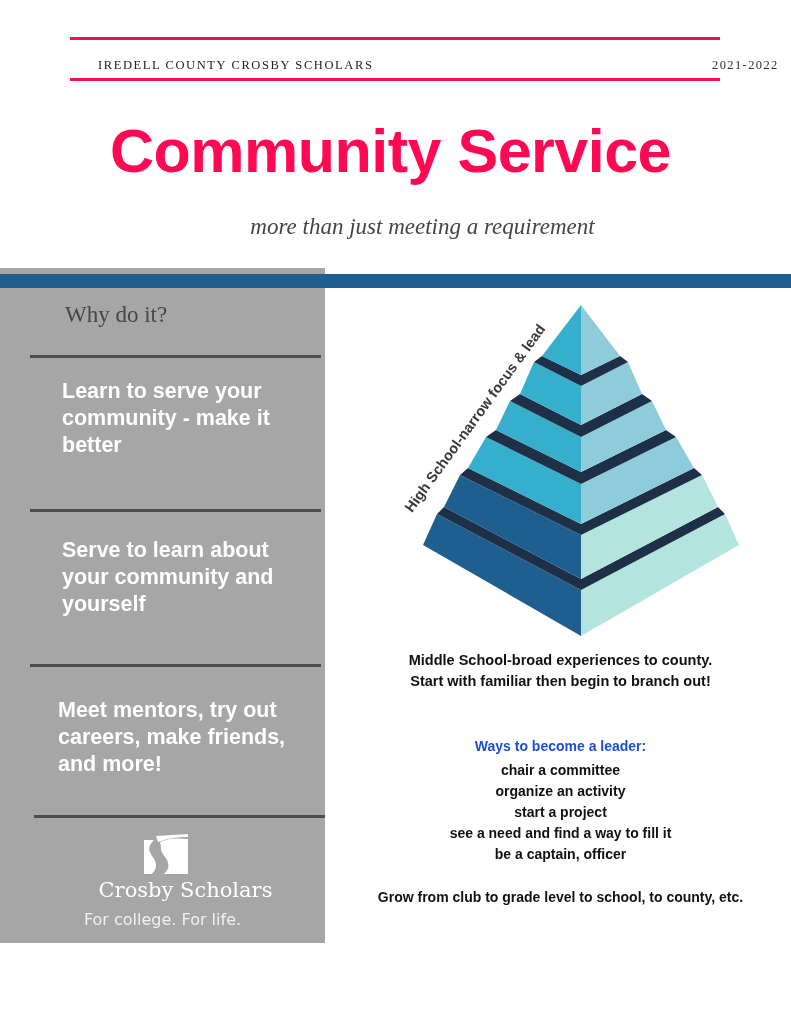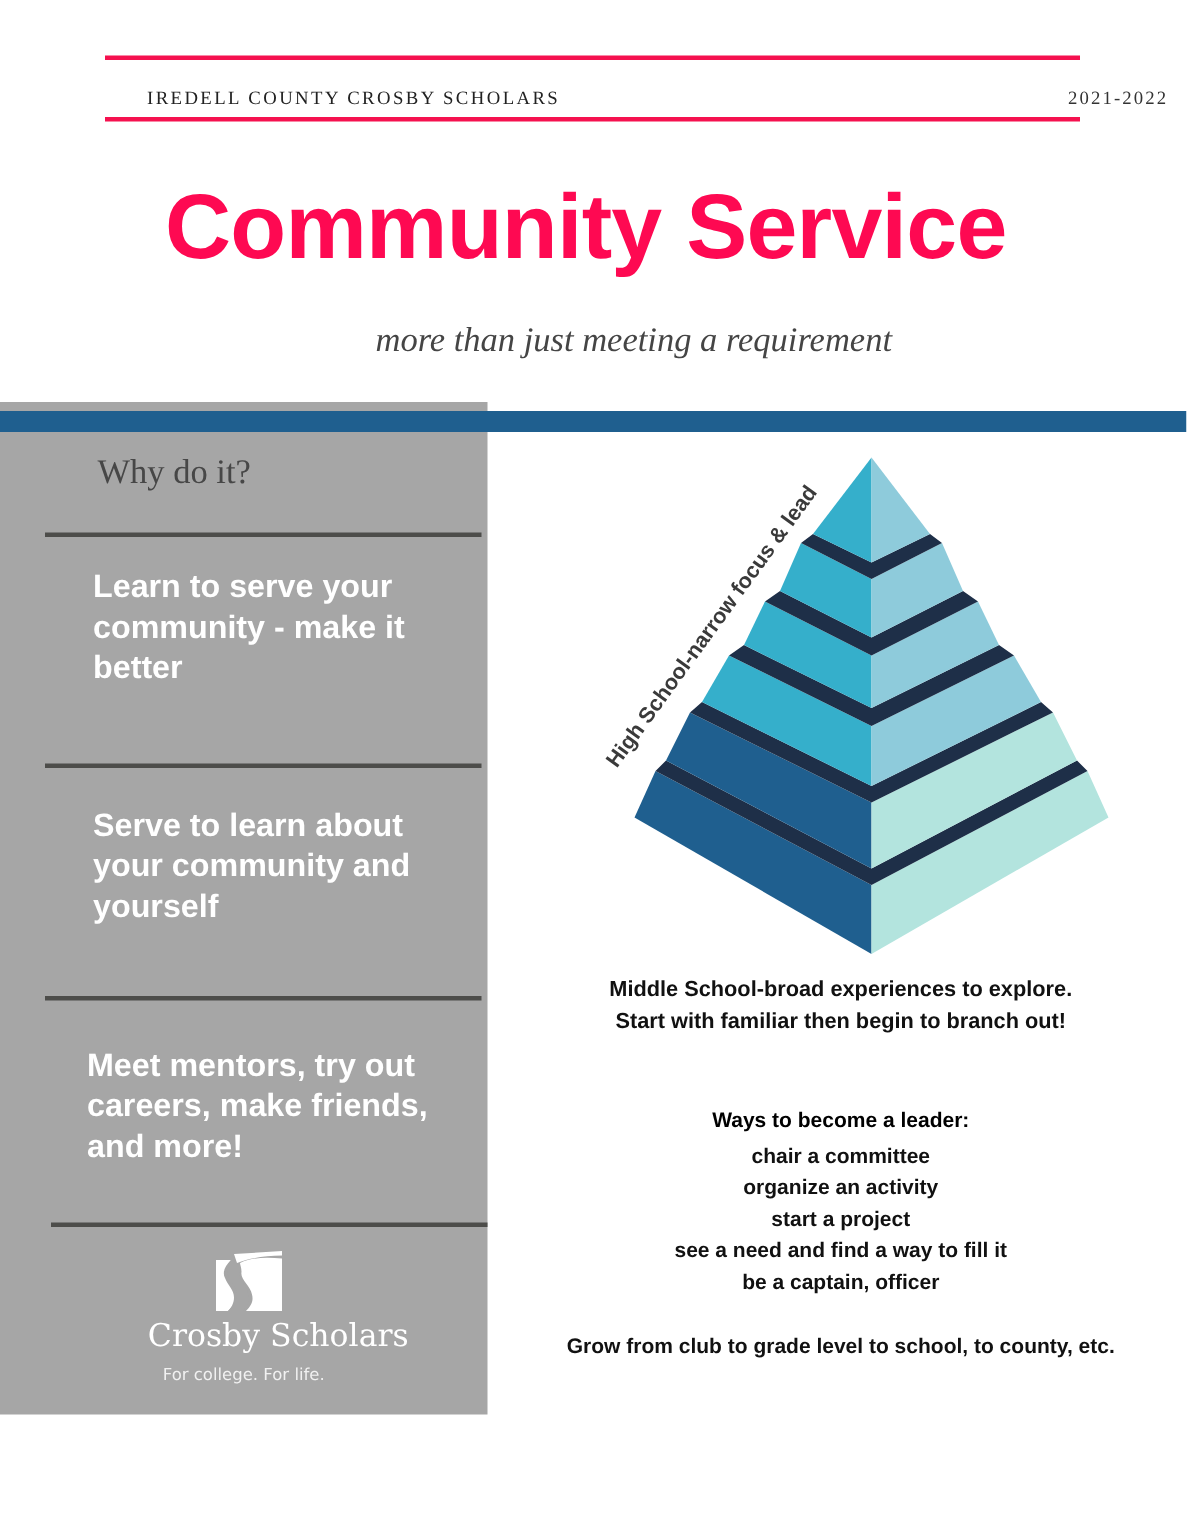--- a/index.html
+++ b/index.html
@@ -53,39 +53,39 @@
       font-family: "Liberation Sans", sans-serif; font-weight: bold;
       font-size: 21.5px; line-height: 27px; color: #ffffff;
     }
     .logo-icon { position: absolute; left: 142px; top: 834px; width: 52px; height: 40px; }
     .logo-name {
       position: absolute; left: 0; width: 371px; top: 878px; text-align: center;
       font-family: "DejaVu Serif", serif; font-size: 21px; color: #ffffff; letter-spacing: 0px;
     }
     .logo-tag {
       position: absolute; left: 0; width: 325px; top: 910px; text-align: center;
-      font-family: "DejaVu Sans", sans-serif; font-size: 11px; color: #f1f1f1;
+      font-family: "DejaVu Sans", sans-serif; font-size: 16px; color: #f1f1f1;
     }
 
     
     .pyramid { position: absolute; left: 400px; top: 290px; width: 391px; height: 360px; }
     .hs-label {
       position: absolute; left: 355px; top: 410px; width: 240px;
       transform: rotate(-54deg); transform-origin: center center;
       font-family: "Liberation Sans", sans-serif; font-weight: bold;
       font-size: 14.5px; color: #3a3a3a; white-space: nowrap; text-align: center;
     }
 
     
     .center-block {
       position: absolute; left: 330px; width: 461px; text-align: center;
       font-family: "Liberation Sans", sans-serif; font-weight: bold; color: #111111;
     }
     .ms-text { top: 650px; font-size: 14.5px; line-height: 21px; }
-    .ways-title { top: 738px; font-size: 14px; color: #000000; }
+    .ways-title { top: 738px; font-size: 14px; color: #1d4ed8; }
     .ways-list { top: 760px; font-size: 14px; line-height: 21px; }
     .ways-list div { white-space: nowrap; }
     .grow-text { top: 889px; font-size: 14px; }
   </style>
 </head>
 <body>
 
 <div class="rule-pink" style="top:37px;"></div>
 <div class="hdr-org">IREDELL COUNTY CROSBY SCHOLARS</div>
 <div class="hdr-year">2021-2022</div>
@@ -139,21 +139,21 @@
   <polygon points="520,394 581,425 581,386 534,362" fill="#35afcb"></polygon>
   <polygon points="642,394 581,425 581,386 628,362" fill="#8ecbdb"></polygon>
   <polygon points="534,362 581,386 628,362 620,356 581,375 542,356" fill="#1e2f48"></polygon>
 
   <polygon points="542,356 581,375 581,305" fill="#35afcb"></polygon>
   <polygon points="620,356 581,375 581,305" fill="#8ecbdb"></polygon>
 </svg>
 <div class="hs-label">High School-narrow focus &amp; lead</div>
 
 <div class="center-block ms-text">
-  <div>Middle School-broad experiences to explore.</div>
+  <div>Middle School-broad experiences to county.</div>
   <div>Start with familiar then begin to branch out!</div>
 </div>
 
 <div class="center-block ways-title">Ways to become a leader:</div>
 <div class="center-block ways-list">
   <div>chair a committee</div>
   <div>organize an activity</div>
   <div>start a project</div>
   <div>see a need and find a way to fill it</div>
   <div>be a captain, officer</div>

